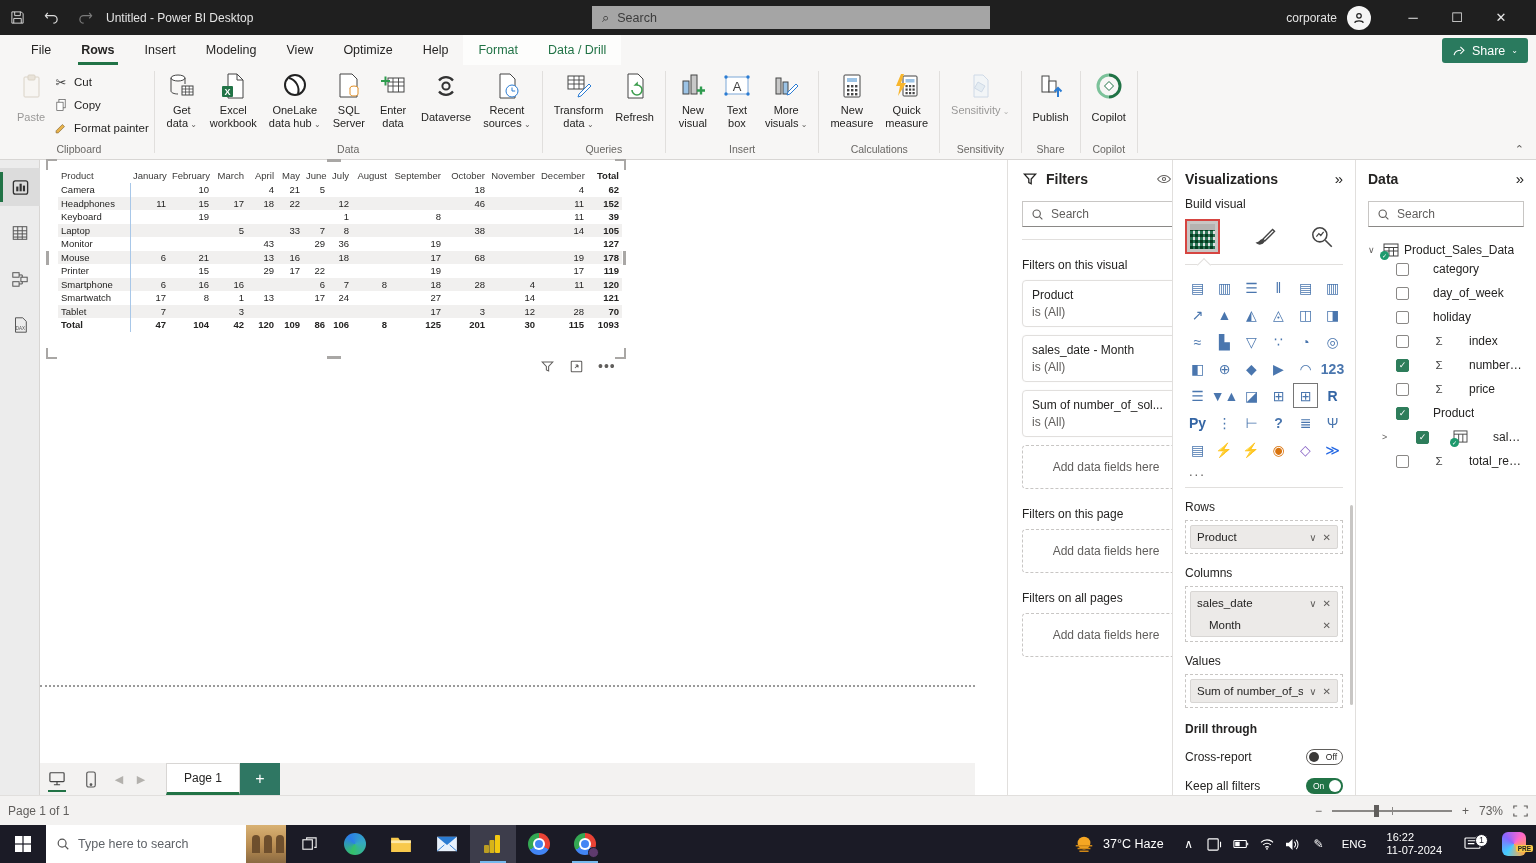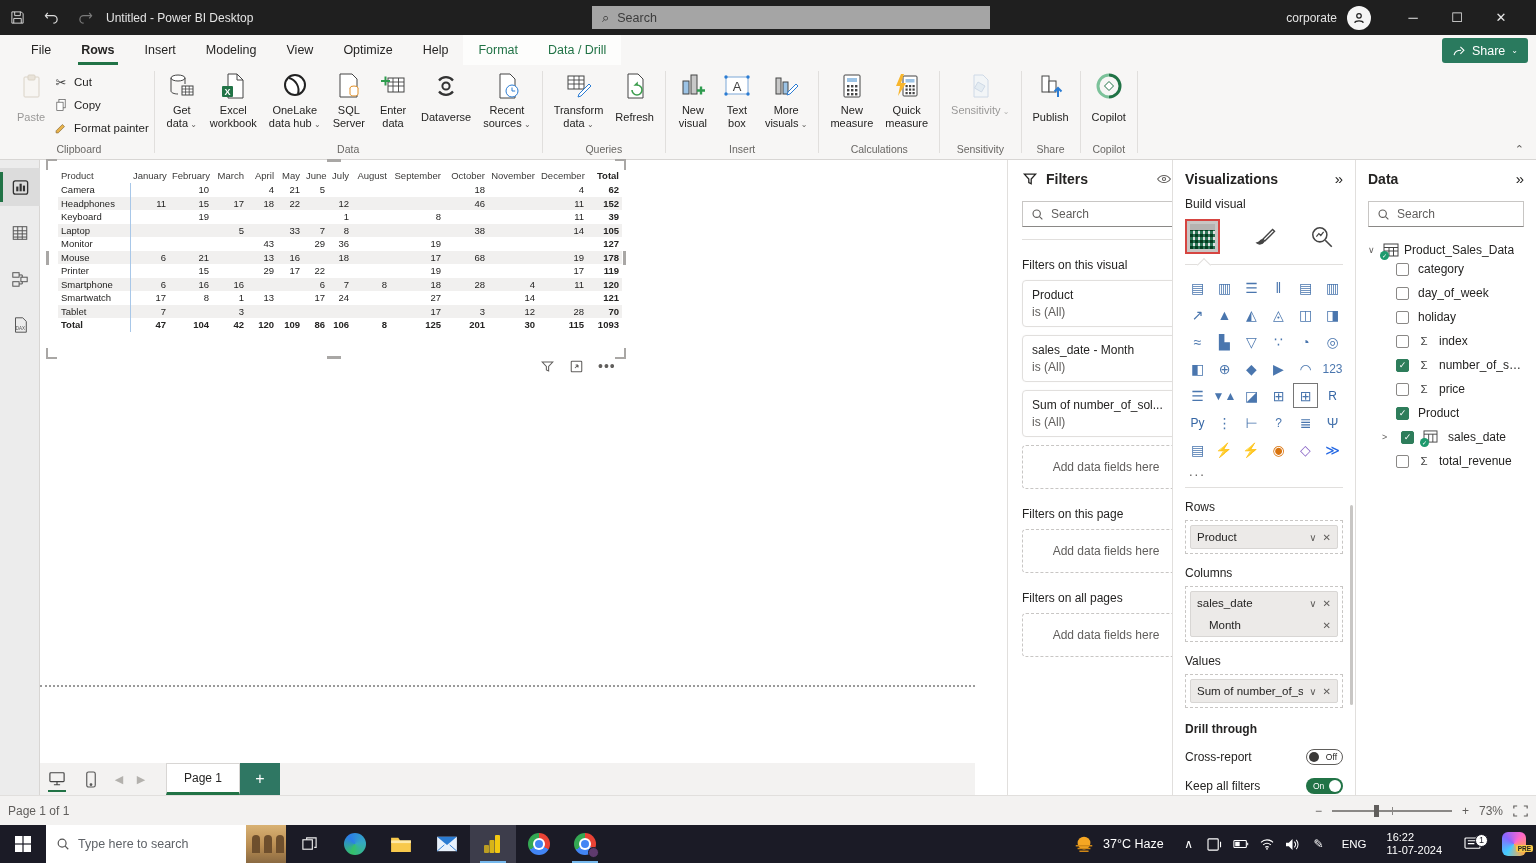--- a/index.html
+++ b/index.html
@@ -105,42 +105,42 @@
   .hr { border-top:1px solid #e1dfdd; margin-top:12px; }
 
   
   #build-tabs { display:flex; align-items:center; justify-content:space-between; padding:8px 8px 10px 0; border-bottom:1px solid #e1dfdd; position:relative; }
   #build-icon { width:35px; height:35px; border:2px solid #d64541; background:#c8c6c4; padding:3px; }
   #build-icon .mxi { width:100%; height:100%; background:repeating-linear-gradient(90deg,#2e7d5b 0 3px,#efefef 3px 5px), repeating-linear-gradient(0deg,#2e7d5b 0 3px,#efefef 3px 6px); background-blend-mode:multiply; border-top:6px solid #b5b3b1; }
   #build-notch { position:absolute; left:14px; bottom:-6px; width:10px; height:10px; background:#fff; border-left:1px solid #e1dfdd; border-top:1px solid #e1dfdd; transform:rotate(45deg); }
   #gallery { display:grid; grid-template-columns:repeat(6,1fr); gap:2px 2px; margin-top:10px; }
   .gicon { width:25px; height:25px; display:flex; align-items:center; justify-content:center; font-size:14px; color:#4a76ae; }
   .gicon.sel { border:1px solid #767676; background:#fff; }
-  .gicon.txt { font-size:12px; font-weight:normal; }
+  .gicon.txt { font-size:14px; font-weight:bold; }
   #gallery-more { font-size:13px; color:#605e5c; letter-spacing:2px; margin:2px 0 0 4px; }
   .well-label { font-size:12px; color:#252423; margin-top:12px; }
   .well { margin-top:6px; border:1px dashed #c8c6c4; padding:4px; }
   .pill { background:#eceae8; border:1px solid #d8d6d4; border-radius:2px; font-size:11.5px; color:#252423; }
   .pill-row { display:flex; align-items:center; height:22px; padding:0 6px; }
   .pill-row .x, .pill-row .v { color:#605e5c; font-size:10px; margin-left:6px; }
   .pill-row .lbl { flex:1; white-space:nowrap; overflow:hidden; }
   .pill-row.sub .lbl { padding-left:12px; }
   .drill-row { display:flex; align-items:center; font-size:12px; color:#252423; margin-top:13px; }
   .tgl { margin-left:auto; width:37px; height:16px; border-radius:9px; position:relative; font-size:8.5px; }
   .tgl.off { border:1px solid #605e5c; color:#252423; }
   .tgl.off .knob { position:absolute; left:2px; top:2px; width:10px; height:10px; border-radius:50%; background:#3b3a39; }
   .tgl.off .t { position:absolute; right:5px; top:2px; }
   .tgl.on { background:#217346; color:#fff; }
   .tgl.on .knob { position:absolute; right:2px; top:2px; width:12px; height:12px; border-radius:50%; background:#fff; }
   .tgl.on .t { position:absolute; left:7px; top:3px; }
   #viz-scroll { position:absolute; right:2px; top:345px; width:3px; height:200px; background:#c8c6c4; border-radius:2px; }
 
   
   .tree-root { display:flex; align-items:center; gap:5px; font-size:12px; color:#252423; margin-top:16px; }
-  .tree-item { display:flex; align-items:center; gap:9px; font-size:12px; color:#252423; height:24px; padding-left:28px; }
+  .tree-item { display:flex; align-items:center; gap:24px; font-size:12px; color:#252423; height:24px; padding-left:28px; }
   .chk { width:13px; height:13px; border:1px solid #8a8886; border-radius:2px; background:#fff; flex:none; display:flex; align-items:center; justify-content:center; }
   .chk.on { background:#2e7d5b; border-color:#2e7d5b; color:#fff; font-size:9px; }
   .sigma { width:12px; color:#444; font-size:11.5px; text-align:center; flex:none; }
   .exp { width:10px; color:#605e5c; font-size:9px; flex:none; }
   .tlabel { white-space:nowrap; overflow:hidden; text-overflow:ellipsis; }
   .tbl-ic { position:relative; flex:none; width:16px; height:14px; }
   .tbl-ic .badge { position:absolute; left:-3px; bottom:-3px; width:9px; height:9px; border-radius:50%; background:#1e9a6d; color:#fff; font-size:6px; display:flex; align-items:center; justify-content:center; }
 
   
   #taskbar { position:absolute; left:0; top:825px; width:1536px; height:38px; background:#1b1b26; display:flex; align-items:stretch; color:#fff; }

